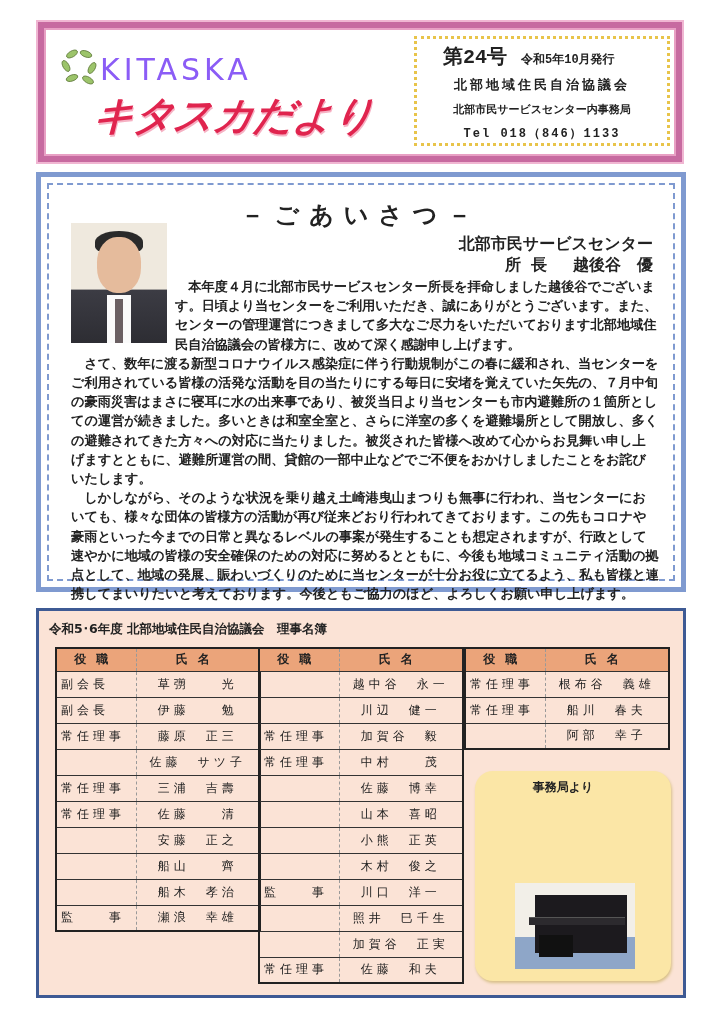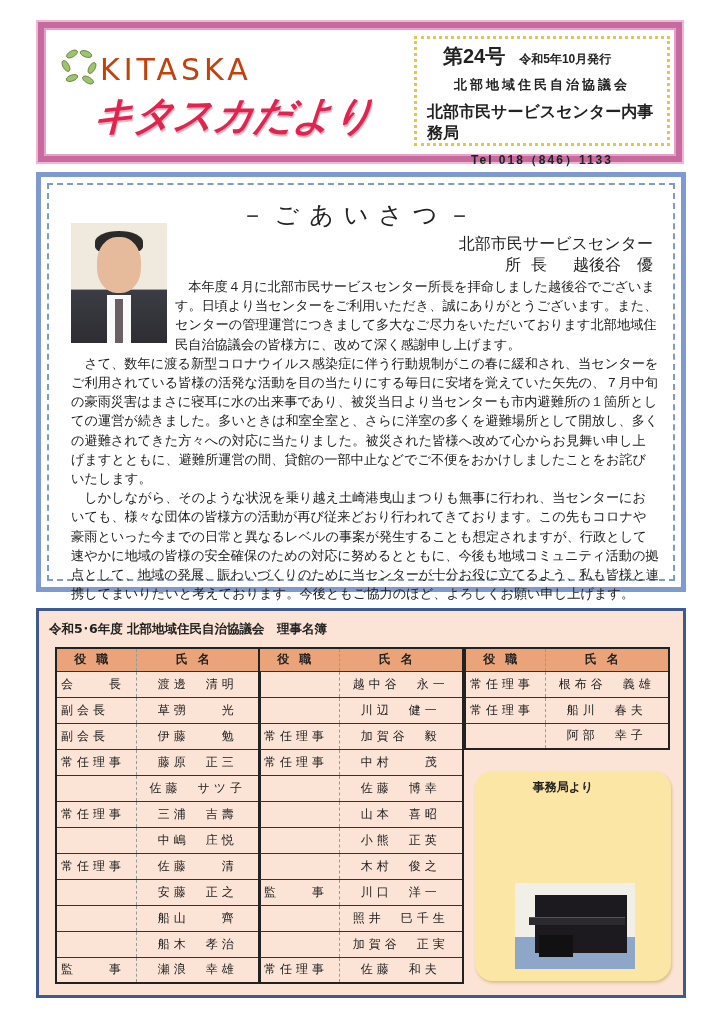--- a/index.html
+++ b/index.html
@@ -1,32 +1,32 @@
 <!DOCTYPE html>
 <html><head>
 <meta charset="utf-8">
 <style>
   * { box-sizing: border-box; margin: 0; padding: 0; }
   body { width: 724px; height: 1024px; background: #ffffff; position: relative; overflow: hidden; font-family: "DejaVu Serif", serif; color: #222; }
 
   
   .header { position: absolute; left: 38px; top: 22px; width: 644px; height: 140px; border: 6px solid #c76aa0; box-shadow: 0 0 0 2px #f0b6d2, inset 0 0 0 2px #e8a0c4; background: #fff; }
-  .logo-en { position: absolute; left: 56px; top: 24px; font-family: "DejaVu Sans", sans-serif; font-size: 30px; letter-spacing: 4px; color: #c2410c; }
+  .logo-en { position: absolute; left: 56px; top: 24px; font-family: "DejaVu Sans", sans-serif; font-size: 30px; letter-spacing: 4px; color: #8b5cf6; }
   .leaves { position: absolute; left: 16px; top: 18px; width: 40px; height: 44px; }
   .logo-jp { position: absolute; left: 50px; top: 60px; font-family: "DejaVu Sans", sans-serif; font-weight: bold; font-style: italic; font-size: 40px; color: #e0244e; letter-spacing: -1px; text-shadow: 1px 2px 0 #f6b2c4; transform: skewX(-8deg); }
-  .info-box { position: absolute; left: 370px; top: 8px; width: 256px; height: 110px; border: 3px dotted #e8c44a; background: #fff; padding: 4px 10px; font-family: Liberation Sans, sans-serif; }
+  .info-box { position: absolute; left: 370px; top: 8px; width: 256px; height: 110px; border: 3px dotted #e8c44a; background: #fff; padding: 4px 10px; font-family: Liberation Mono, monospace; }
   .info-row1 { display: flex; align-items: baseline; gap: 14px; margin-left: 16px; }
   .issue { font-size: 20px; font-weight: bold; }
   .date { font-size: 12px; font-weight: bold; text-align: right; }
   .org { font-size: 13px; font-weight: bold; letter-spacing: 3px; text-align: center; margin-top: 6px; }
-  .office { font-size: 16px; font-weight: bold; margin-top: 8px; }
+  .office { font-size: 11px; font-weight: bold; text-align: center; margin-top: 8px; }
   .tel { font-size: 12px; font-weight: bold; text-align: center; margin-top: 8px; letter-spacing: 2px; }
 
   
-  .greet { position: absolute; left: 36px; top: 172px; width: 650px; height: 420px; border: 5px solid #7f9ad0; background: #fff; }
+  .greet { position: absolute; left: 36px; top: 172px; width: 650px; height: 420px; border: 5px solid #7f9ad0; background: #fff; font-weight: bold; }
   .greet-inner { position: absolute; left: 6px; top: 6px; right: 6px; bottom: 6px; border: 2px dashed #7f9ad0; border-style: dashed; }
   .greet-title { position: absolute; left: 0; right: 0; top: 14px; text-align: center; font-size: 24px; letter-spacing: 10px; }
   .photo { position: absolute; left: 22px; top: 38px; width: 96px; height: 120px; background: linear-gradient(180deg,#efe9de 0%,#efe9de 55%,#3c3c44 56%,#2d2d33 100%); overflow: hidden; }
   .photo .face { position: absolute; left: 26px; top: 14px; width: 44px; height: 56px; border-radius: 45%; background: #e5bb9c; }
   .photo .hair { position: absolute; left: 24px; top: 8px; width: 48px; height: 22px; border-radius: 50% 50% 30% 30%; background: #2a2a2a; }
   .photo .shirt { position: absolute; left: 36px; top: 72px; width: 24px; height: 48px; background: #fafafa; }
   .photo .tie { position: absolute; left: 44px; top: 76px; width: 8px; height: 44px; background: #6a5f62; }
   .author { position: absolute; right: 20px; top: 48px; text-align: right; font-size: 16px; line-height: 21px; }
   .author .role { letter-spacing: 10px; }
   .body-text { position: absolute; left: 22px; right: 14px; top: 92px; font-size: 13.2px; line-height: 19.2px; }
@@ -110,46 +110,38 @@
 
   <table class="tbl t1">
     <thead>
         <tr>
       <th class="pos">役職</th>
       <th>氏名</th>
     </tr>
       </thead>
     <tbody id="tb0">
         <tr>
-          <td class="pos">会　　長</td>
-          <td class="name">渡邊　清明</td>
-        </tr>
-        <tr>
           <td class="pos">副会長</td>
           <td class="name">草彅　　光</td>
         </tr>
         <tr>
           <td class="pos">副会長</td>
           <td class="name">伊藤　　勉</td>
         </tr>
         <tr>
           <td class="pos">常任理事</td>
           <td class="name">藤原　正三</td>
         </tr>
         <tr>
           <td class="pos"></td>
           <td class="name">佐藤　サツ子</td>
         </tr>
         <tr>
           <td class="pos">常任理事</td>
           <td class="name">三浦　吉壽</td>
-        </tr>
-        <tr>
-          <td class="pos"></td>
-          <td class="name">中嶋　庄悦</td>
         </tr>
         <tr>
           <td class="pos">常任理事</td>
           <td class="name">佐藤　　清</td>
         </tr>
         <tr>
           <td class="pos"></td>
           <td class="name">安藤　正之</td>
         </tr>
         <tr>

